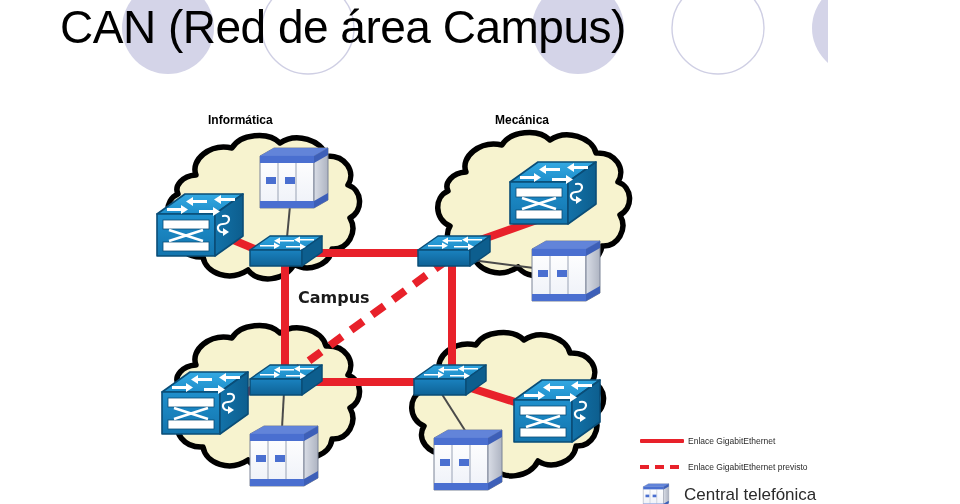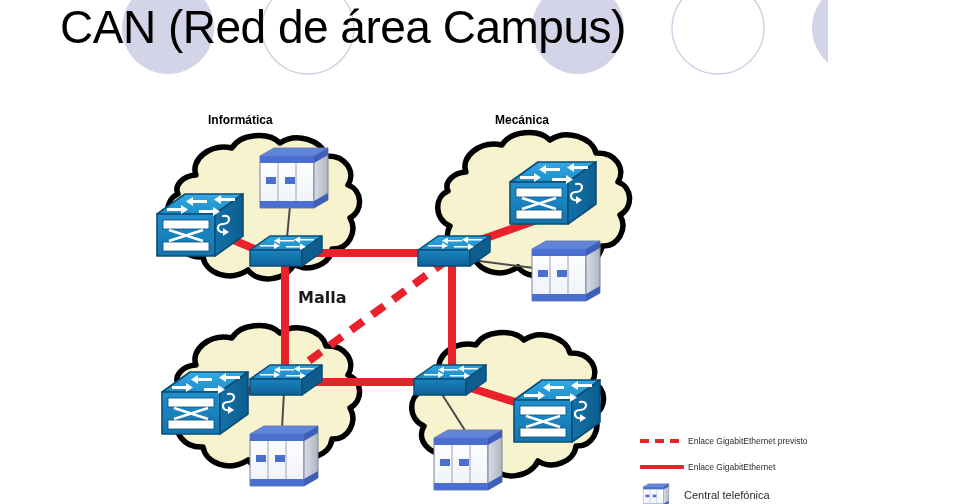--- a/index.html
+++ b/index.html
@@ -42,21 +42,21 @@
   #mesh-label .l2{display:block;letter-spacing:-0.3px;}
 
   
   #legend{position:absolute;left:640px;top:430px;z-index:8;}
   .leg-row{display:flex;align-items:center;height:22px;margin-bottom:4px;}
   .leg-row.tall{height:26px;margin-bottom:0;}
   .leg-text{
     font-size:8.5px;color:#2b2b2b;white-space:nowrap;
     font-family:"Liberation Sans", sans-serif;
   }
-  .leg-text.big{font-size:11px;margin-left:10px;}
+  .leg-text.big{font-size:17px;margin-left:10px;}
   .swatch-solid{width:44px;height:4px;background:#e8212a;margin-right:4px;flex:0 0 auto;border-radius:1px;}
   .swatch-dashed{
     width:44px;height:4px;margin-right:4px;flex:0 0 auto;
     background:repeating-linear-gradient(to right,#e8212a 0 9px,transparent 9px 15px);
   }
   .swatch-bldg{width:32px;height:24px;margin-right:2px;flex:0 0 auto;}
 </style>
 </head>
 <body>
 
@@ -275,33 +275,33 @@
     <g transform="translate(414,363)">
       <use href="#switchIcon"></use>
     </g>
 
   </svg>
 
   <div class="cloud-title" id="title-informatica">Informática</div>
   <div class="cloud-title" id="title-mecanica">Mecánica</div>
 
   <div id="mesh-label">
-    <span class="l1">Malla</span>
+    <span class="l1">Campus</span>
   </div>
 
   <div id="legend">
+
+    <div class="leg-row">
+      <span class="swatch-solid"></span>
+      <span class="leg-text">Enlace GigabitEthernet</span>
+    </div>
 
     <div class="leg-row">
       <span class="swatch-dashed"></span>
       <span class="leg-text">Enlace GigabitEthernet previsto</span>
-    </div>
-
-    <div class="leg-row">
-      <span class="swatch-solid"></span>
-      <span class="leg-text">Enlace GigabitEthernet</span>
     </div>
 
     <div class="leg-row tall">
       <svg class="swatch-bldg" viewBox="0 0 72 64">
         <use href="#buildingIcon"></use>
       </svg>
       <span class="leg-text big">Central telefónica</span>
     </div>
 
   </div>

